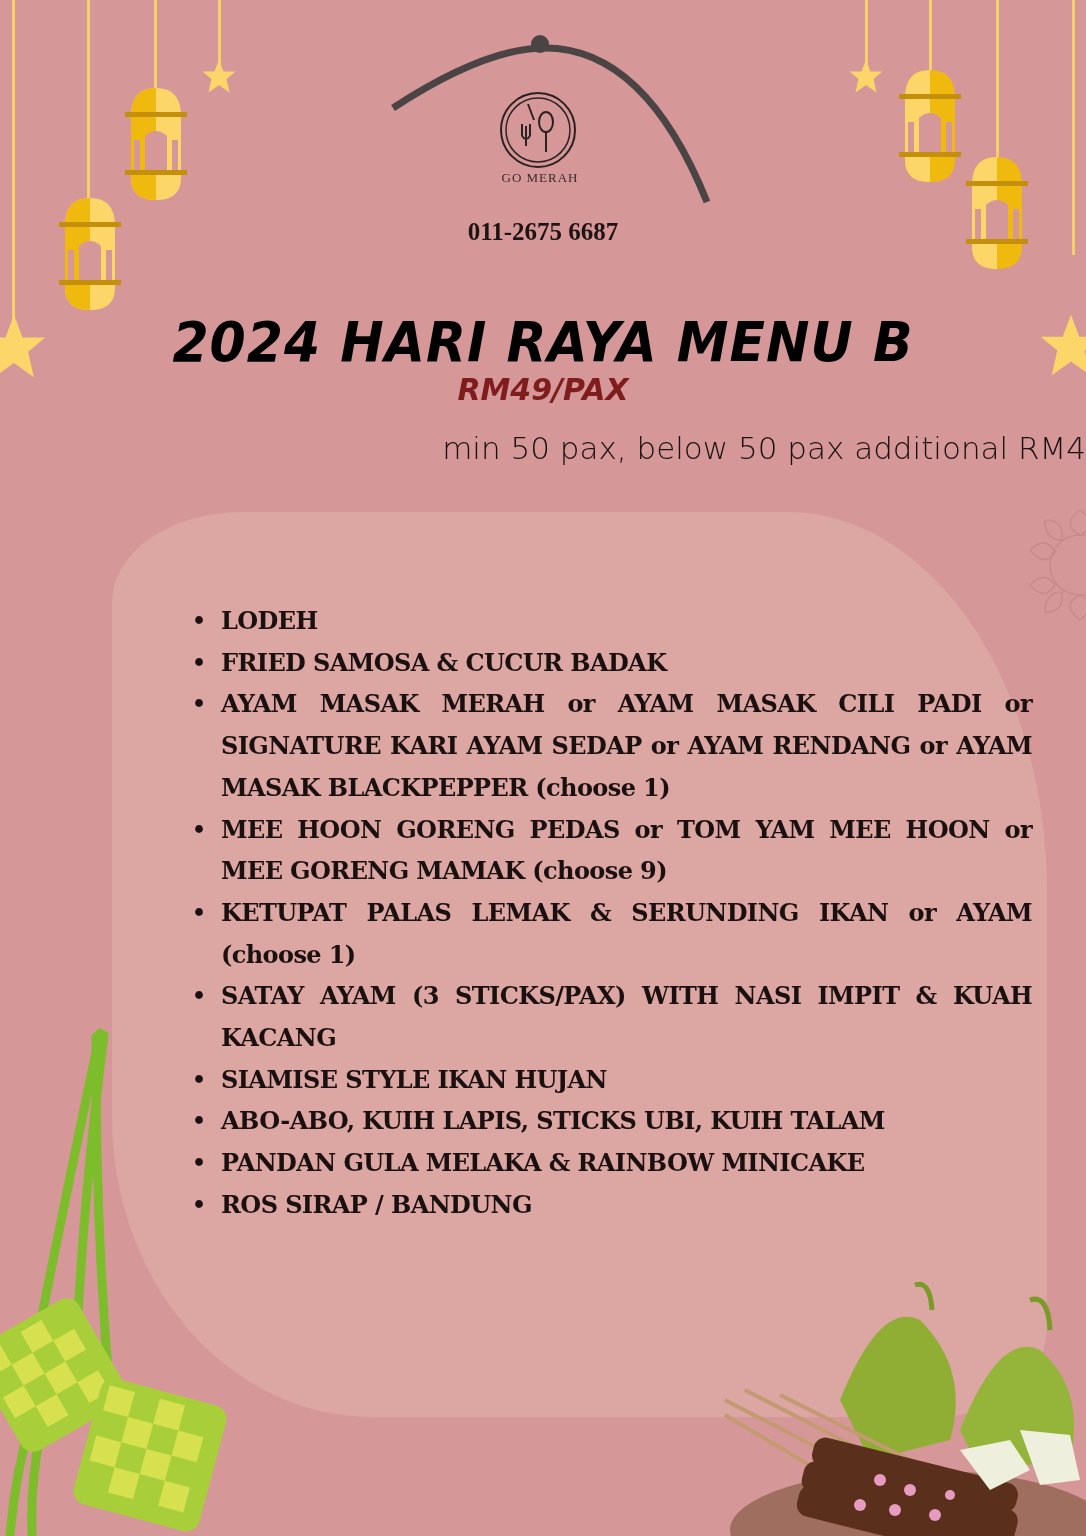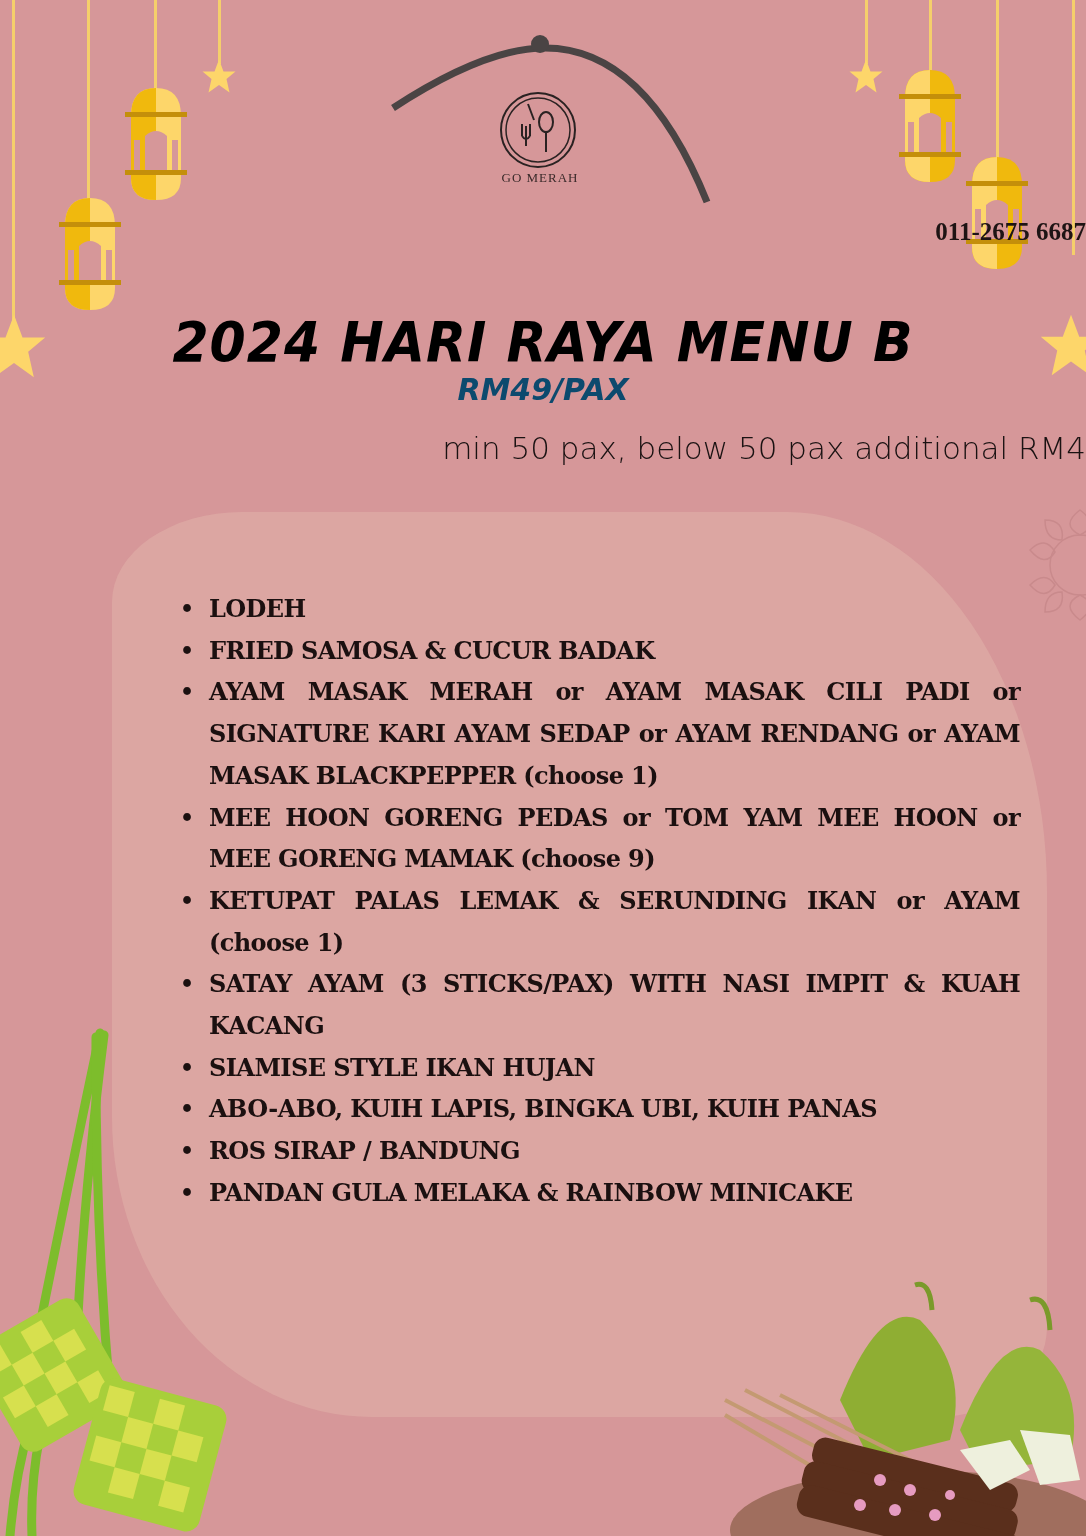--- a/index.html
+++ b/index.html
@@ -2,30 +2,30 @@
 <html><head>
 <meta charset="utf-8">
 <style>
   html, body { margin:0; padding:0; }
   body { width:1086px; height:1536px; position:relative; overflow:hidden;
          background:#d69799; font-family:"DejaVu Serif", serif; }
   .abs { position:absolute; }
   .string { position:absolute; width:3px; background:#f5cf6b; top:0; }
   .blob { position:absolute; left:112px; top:512px; width:935px; height:905px;
           background:#dca6a2; border-radius:130px 260px 110px 260px / 90px 380px 90px 300px; opacity:0.95; }
-  .phone { position:absolute; left:0; width:1086px; top:218px; text-align:right;
+  .phone { position:absolute; left:0; width:1086px; top:218px; text-align:center;
            font-family:"Liberation Serif", serif; font-weight:bold; font-size:25px; color:#1e1414; }
   .title { position:absolute; left:0; width:1086px; top:312px; text-align:center;
            font-family:"DejaVu Sans", sans-serif; font-weight:900; font-size:52px; color:#000;
            letter-spacing:1px; font-style:italic; transform:scaleY(1.05); }
   .price { position:absolute; left:0; width:1086px; top:372px; text-align:center;
-           font-family:"DejaVu Sans", sans-serif; font-weight:900; font-size:30px; color:#0c4a6e; font-style:italic; }
+           font-family:"DejaVu Sans", sans-serif; font-weight:900; font-size:30px; color:#7f1d1d; font-style:italic; }
   .sub { position:absolute; left:0; width:1086px; top:430px; text-align:right;
          font-family:"DejaVu Sans", sans-serif; font-size:31px; color:#1a1212; font-weight:300; }
-  ul.menu { position:absolute; left:178px; top:588px; width:842px; margin:0; padding:0; list-style:none; }
+  ul.menu { position:absolute; left:178px; top:588px; width:842px; margin:12px; padding:0; list-style:none; }
   ul.menu li { position:relative; padding-left:31px; font-family:"DejaVu Serif", serif; font-weight:bold;
                font-size:24px; line-height:41.7px; color:#1b1010; text-align:justify; letter-spacing:-0.6px; }
   ul.menu li::before { content:"•"; position:absolute; left:2px; top:0; font-size:22px; }
   .logo { position:absolute; left:498px; top:90px; width:80px; height:80px; }
   .logo-text { position:absolute; left:470px; top:170px; width:140px; text-align:center;
                font-family:"Liberation Serif", serif; font-size:13px; color:#3a2a2a; letter-spacing:1px; }
 </style>
 </head>
 <body>
 
@@ -124,23 +124,23 @@
 <div class="blob"></div>
 
 <ul class="menu">
   <li>LODEH</li>
   <li>FRIED SAMOSA &amp; CUCUR BADAK</li>
   <li>AYAM MASAK MERAH or AYAM MASAK CILI PADI or SIGNATURE KARI AYAM SEDAP or AYAM RENDANG or AYAM MASAK BLACKPEPPER (choose 1)</li>
   <li>MEE HOON GORENG PEDAS or TOM YAM MEE HOON or MEE GORENG MAMAK (choose 9)</li>
   <li>KETUPAT PALAS LEMAK &amp; SERUNDING IKAN or AYAM (choose 1)</li>
   <li>SATAY AYAM (3 STICKS/PAX) WITH NASI IMPIT &amp; KUAH KACANG</li>
   <li>SIAMISE STYLE IKAN HUJAN</li>
-  <li>ABO-ABO, KUIH LAPIS, BINGKA UBI, KUIH PANAS</li>
+  <li>ABO-ABO, KUIH LAPIS, STICKS UBI, KUIH TALAM</li>
+  <li>PANDAN GULA MELAKA &amp; RAINBOW MINICAKE</li>
   <li>ROS SIRAP / BANDUNG</li>
-  <li>PANDAN GULA MELAKA &amp; RAINBOW MINICAKE</li>
 </ul>
 
 <svg class="abs" style="left:0;top:1025px;" width="240" height="511" viewBox="0 0 240 511">
   <g stroke="#7dbd2c" stroke-width="9" fill="none" stroke-linecap="round">
     <path d="M100 8 Q70 150 40 300"></path>
     <path d="M104 10 Q85 160 78 290"></path>
     <path d="M96 12 Q95 200 110 370"></path>
     <path d="M30 400 Q15 450 10 511"></path>
     <path d="M40 410 Q30 460 32 511"></path>
   </g>

